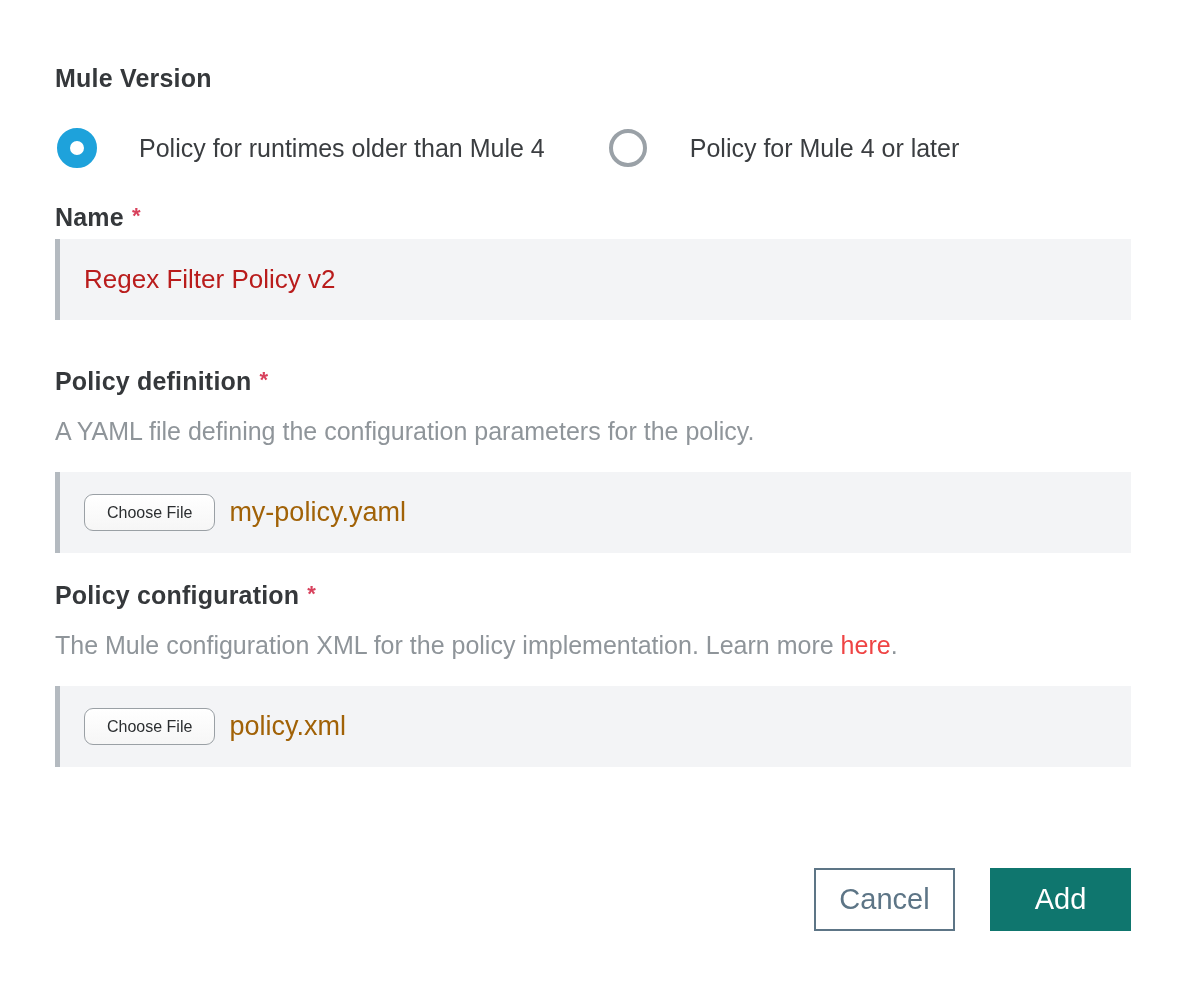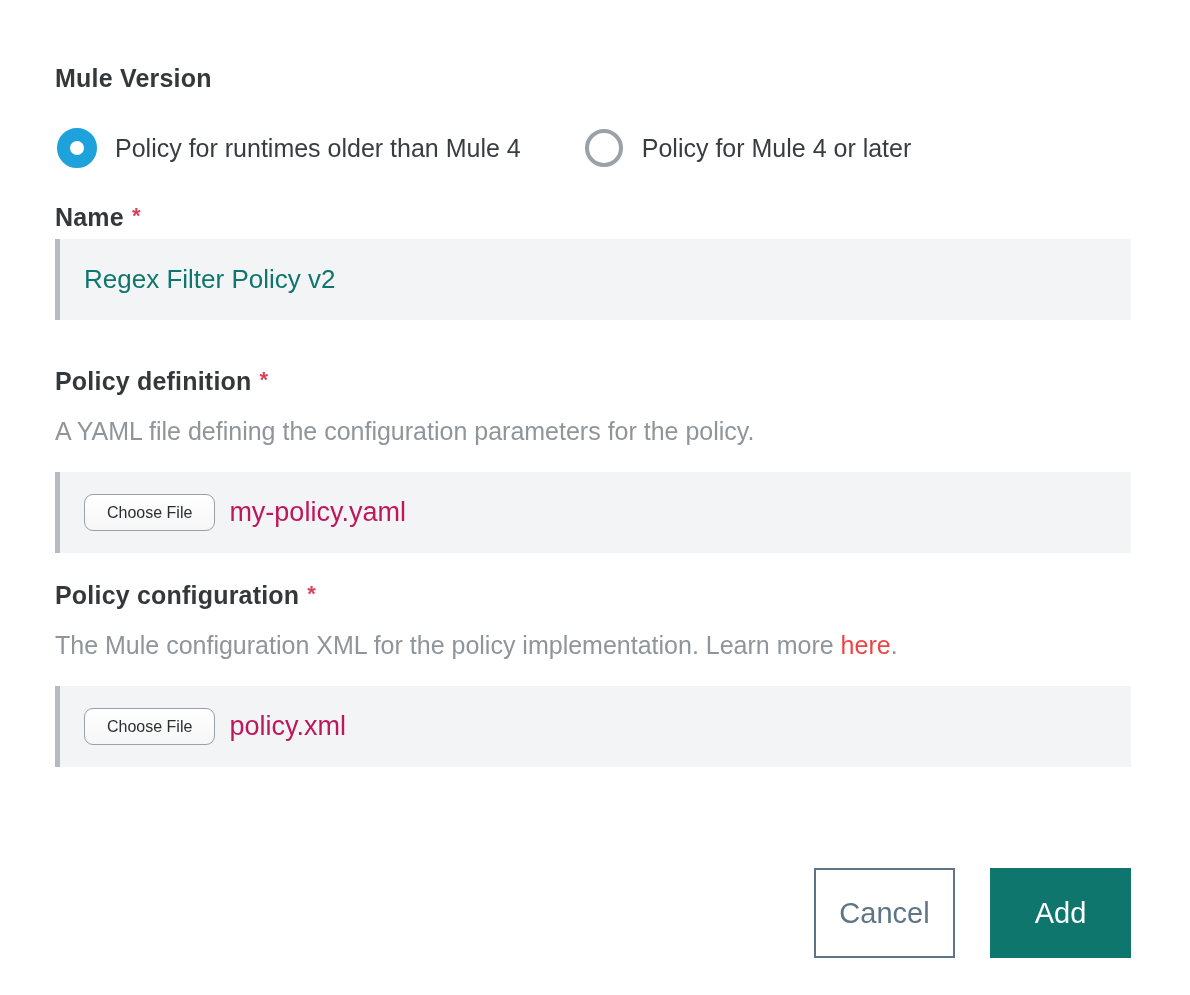--- a/index.html
+++ b/index.html
@@ -30,21 +30,21 @@
   .desc a, .link {
     color: #ef4444; text-decoration: none; cursor: pointer;
   }
 
   
   .radio-row {
     margin-top: 36px; height: 40px;
     display: flex; align-items: center; padding-left: 2px;
   }
   .radio-option {
-    display: flex; align-items: center; cursor: pointer;
+    display: flex; align-items: center; cursor: pointer; gap: 24px;
   }
   .radio-option + .radio-option { margin-left: 63px; }
   .radio-circle {
     flex: 0 0 auto; border-radius: 50%; background: #ffffff;
   }
   .radio-circle.unselected {
     width: 38px; height: 38px; border: 4px solid #9aa1a7;
     margin: 1px;
   }
   .radio-circle.selected {
@@ -61,21 +61,21 @@
   .desc         { margin-top: 20px; }
 
   
   .text-field {
     margin-top: 6px;
     width: 1076px; height: 81px;
     background: #f3f4f6;
     border: none; border-left: 5px solid #b4bac0;
     padding-left: 24px;
     font-family: "Liberation Sans", sans-serif;
-    font-size: 26px; color: #0f766e;
+    font-size: 26px; color: #b91c1c;
     outline: none; display: block;
   }
 
   
   .file-field {
     margin-top: 27px;
     width: 1076px; height: 81px;
     background: #f3f4f6;
     border-left: 5px solid #b4bac0;
     display: flex; align-items: center;
@@ -83,30 +83,30 @@
   }
   .choose-file-btn {
     height: 37px; padding: 0 22px;
     background: linear-gradient(#ffffff, #f6f6f6);
     border: 1px solid #9aa0a5; border-radius: 9px;
     font-family: "Liberation Sans", sans-serif;
     font-size: 16px; color: #2b2e30;
     cursor: pointer; white-space: nowrap;
   }
   .file-name {
-    margin-left: 14px; font-size: 27px; color: #be185d;
+    margin-left: 14px; font-size: 27px; color: #a16207;
   }
 
   
   .actions {
     margin-top: 101px;
     display: flex; justify-content: flex-end; gap: 35px;
   }
   .btn {
-    width: 141px; height: 90px;
+    width: 141px; height: 63px;
     font-family: "Liberation Sans", sans-serif;
     font-size: 29px; cursor: pointer;
     display: flex; align-items: center; justify-content: center;
   }
   .btn-cancel {
     background: #ffffff; color: #5d7586;
     border: 2px solid #5d7586;
   }
   .btn-add {
     background: #0f766e; color: #ffffff; border: none;

